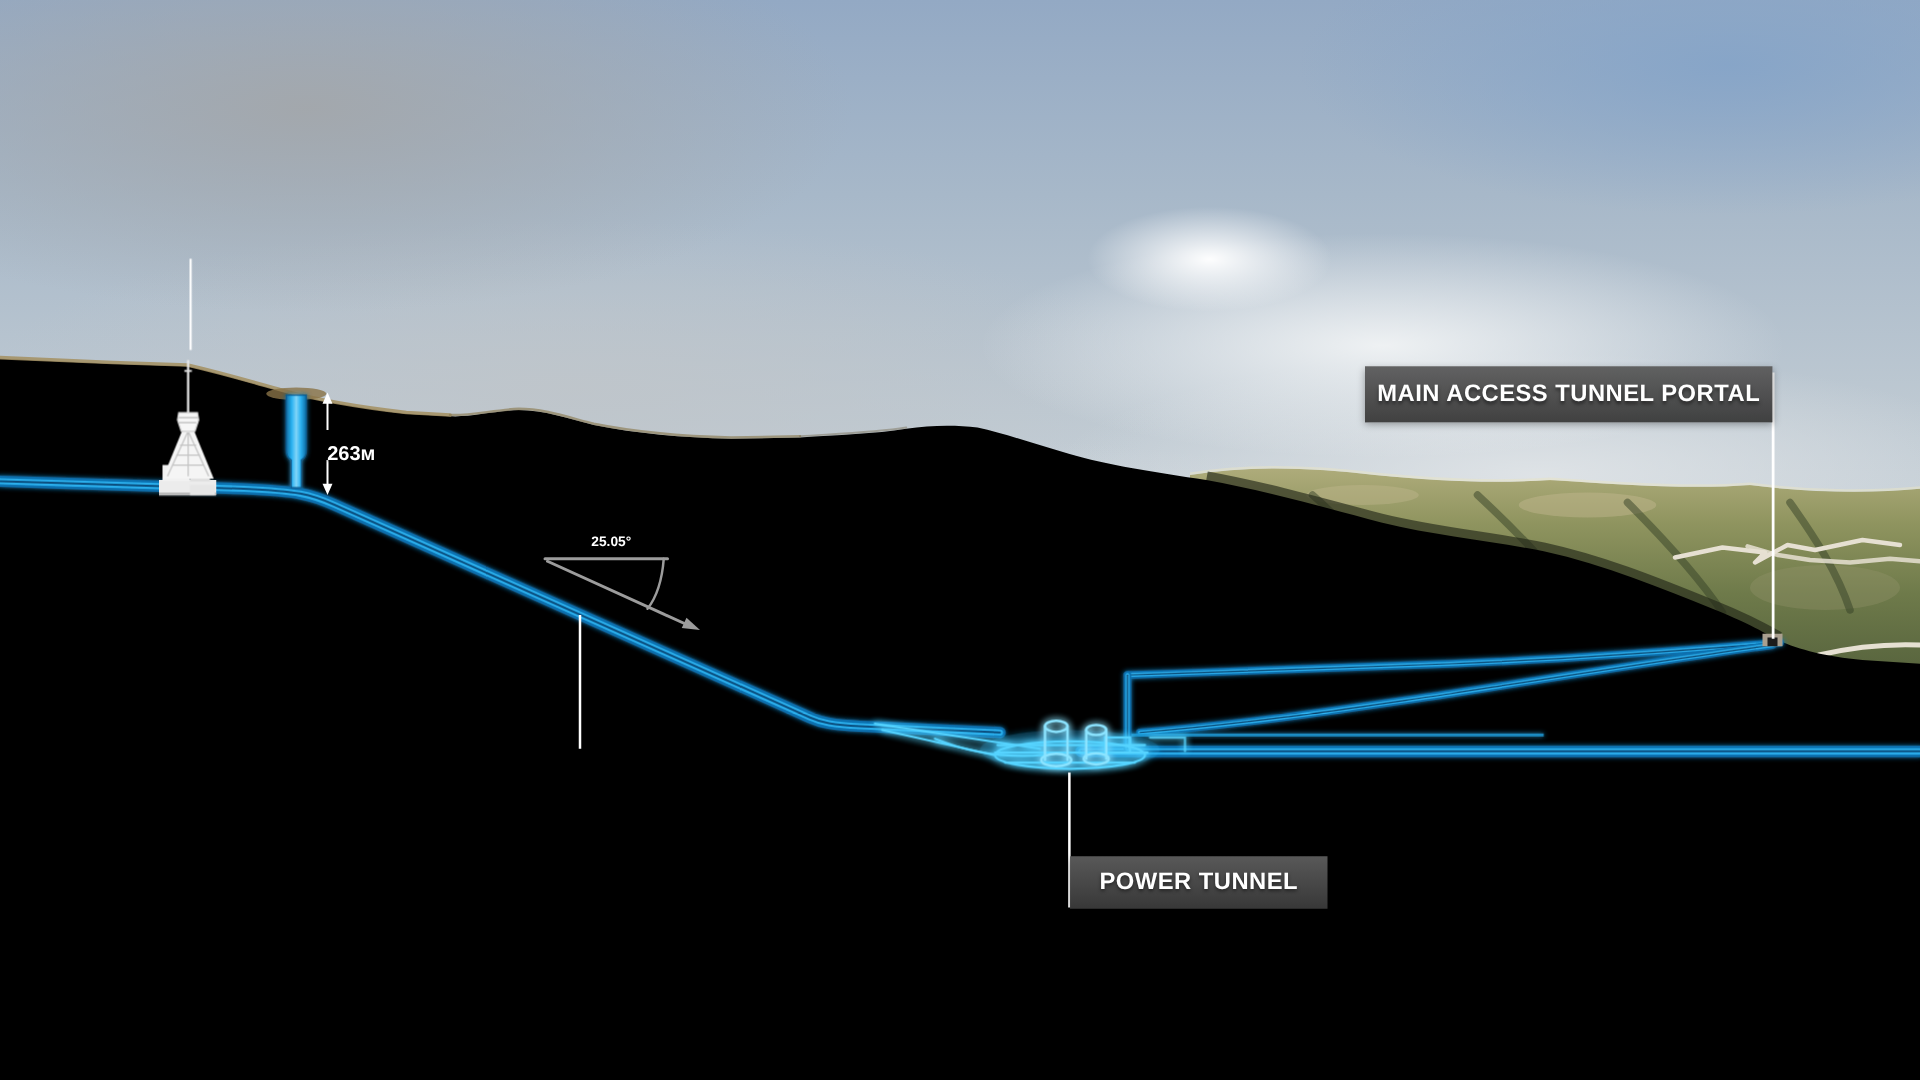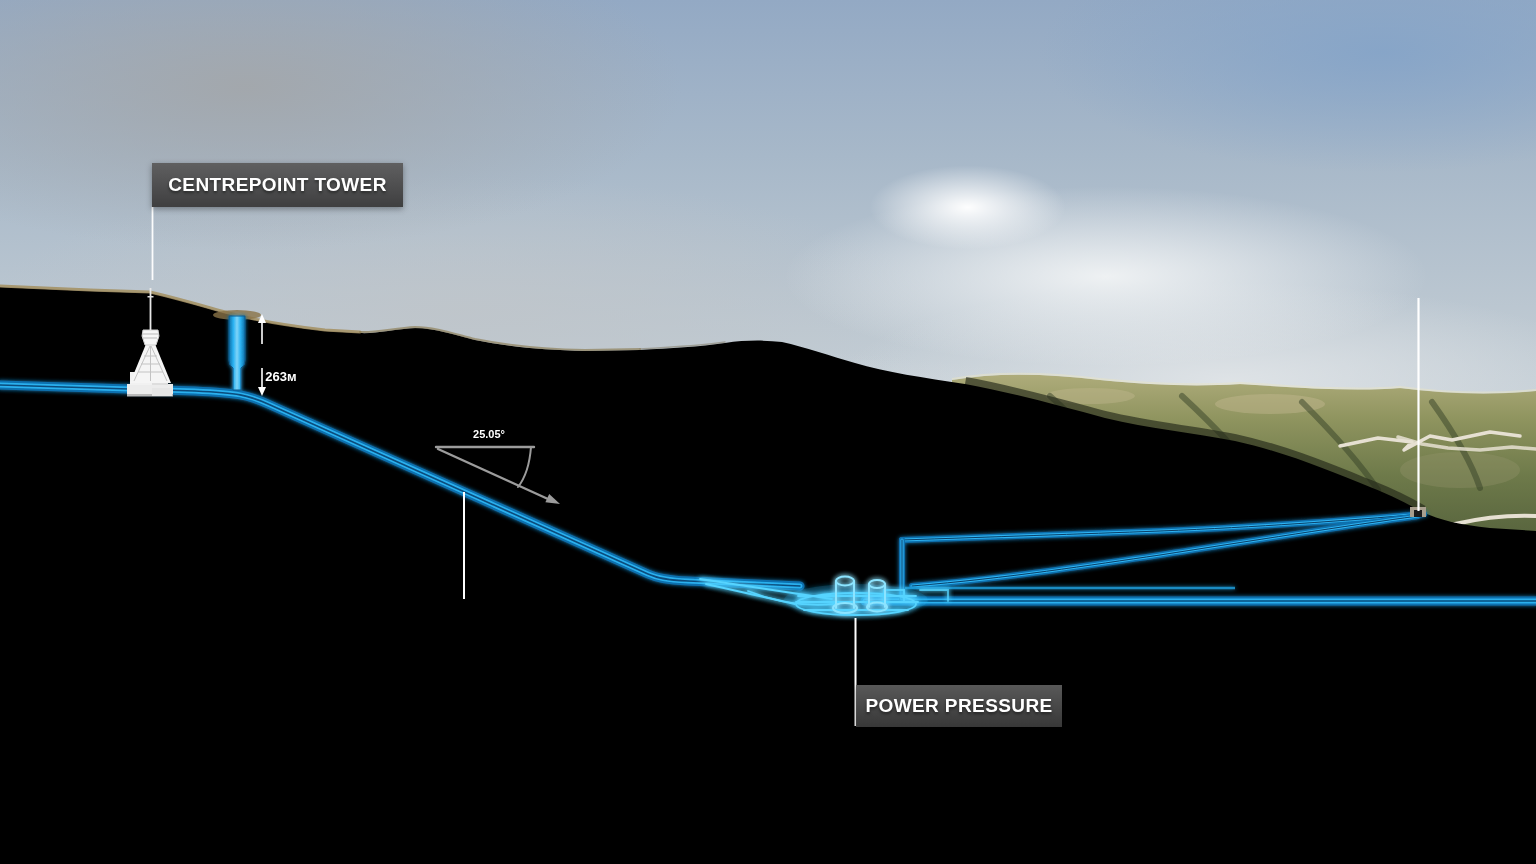--- a/index.html
+++ b/index.html
@@ -39,21 +39,21 @@
     white-space:nowrap;
   }
   #lbl-tower {left:152px; top:163px; width:251px; height:44px;}
   #lbl-portal{left:1092px;top:293px; width:326px; height:45px;}
   #lbl-shaft {left:167px; top:554px; width:291px; height:46px;}
   #lbl-power {left:856px; top:685px; width:206px; height:42px;}
   .annot{
     position:absolute;color:#fff;font-weight:bold;
     transform:translate(-50%,-50%);text-shadow:0 1px 2px rgba(0,0,0,0.8);
   }
-  #annot-depth{left:261px;top:376px;font-size:13px;padding-left:40px;}
+  #annot-depth{left:261px;top:364px;font-size:16px;padding-left:40px;}
   #annot-angle{left:489px;top:434px;font-size:11px;}
 </style>
 </head>
 <body>
 
 <div id="scene">
   <div id="sky"></div>
 
   <svg viewBox="0 0 1536 864" width="1536" height="864">
     <defs>
@@ -232,18 +232,18 @@
 
       <g stroke="#9c9c9c" stroke-width="2.4" fill="none" stroke-linecap="round">
         <line x1="436" y1="447" x2="534" y2="447"></line>
         <line x1="438" y1="449" x2="548" y2="499"></line>
         <path d="M 531,447 Q 529,473 518,487" stroke-width="2"></path>
         <polygon points="560,504 545.4,502.3 549.2,494.1" fill="#9c9c9c" stroke="none"></polygon>
       </g>
     </g>
   </svg>
 
-  <div class="lbl" id="lbl-tower">CENTREPOINT TOWER</div>
-  <div class="lbl" id="lbl-power">POWER PRESSURE</div>
+  <div class="lbl" id="lbl-portal">MAIN ACCESS TUNNEL PORTAL</div>
+  <div class="lbl" id="lbl-power">POWER TUNNEL</div>
 
   <div class="annot" id="annot-depth">263м</div>
   <div class="annot" id="annot-angle">25.05°</div>
 </div>
 
 </body></html>

